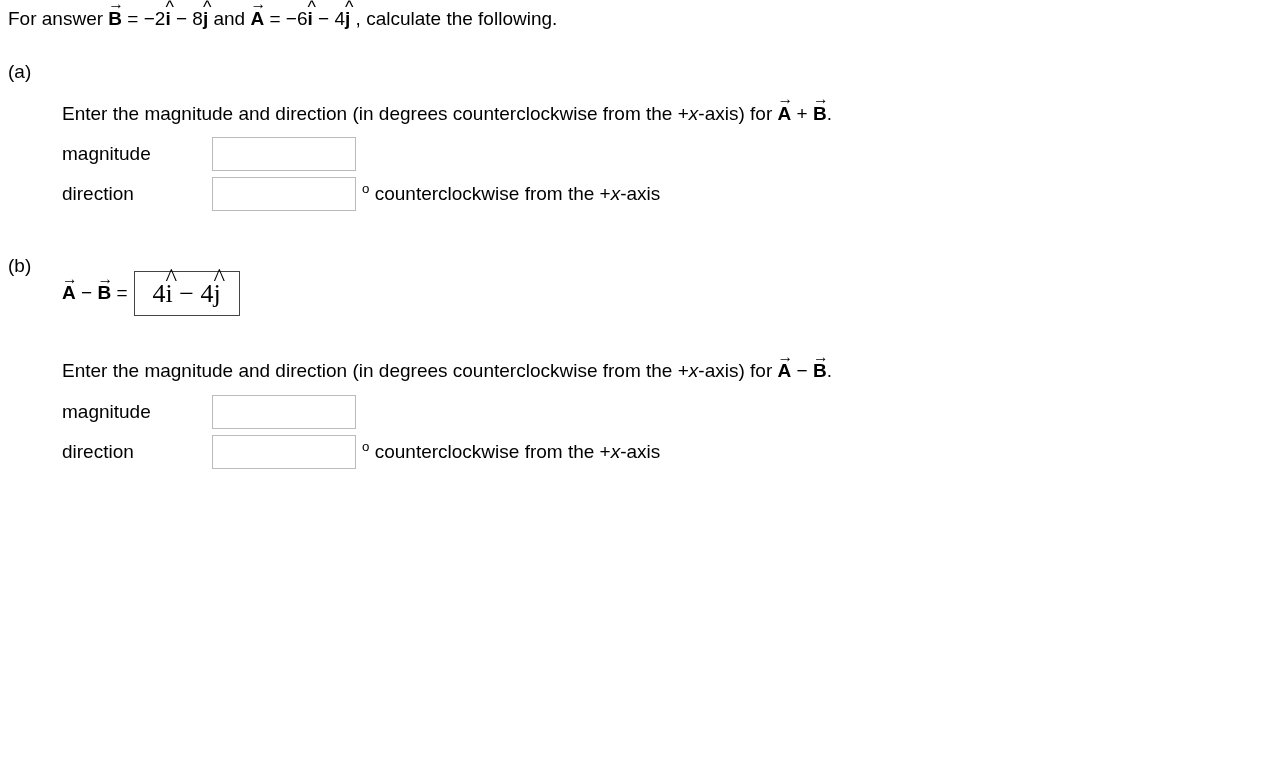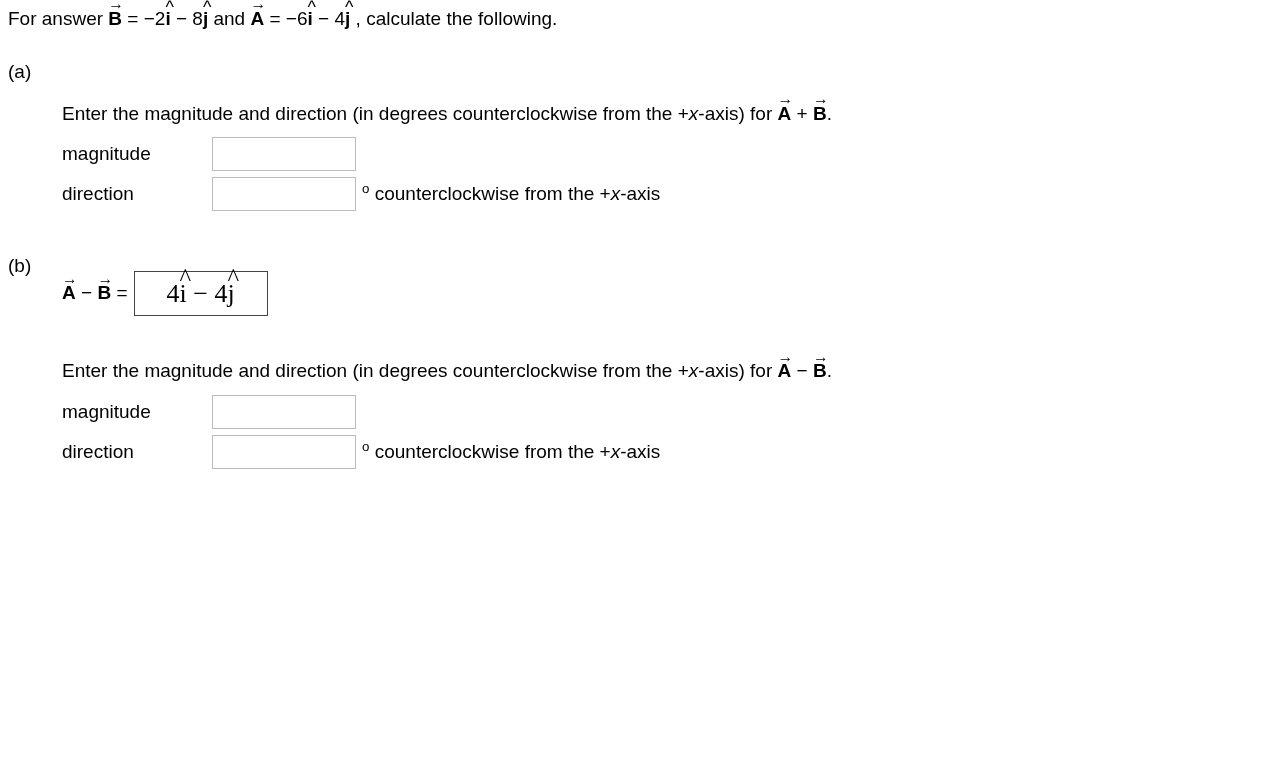--- a/index.html
+++ b/index.html
@@ -52,21 +52,21 @@
   }
   input.answer-box.highlight {
     border: 1px solid #7bb1d8;
     background: #f5faff;
     height: 44px;
     width: 190px;
   }
   .display-box {
     display: inline-block;
     border: 1px solid #444;
-    padding: 6px 32px;
+    padding: 6px 18px;
     font-size: 26px;
     vertical-align: middle;
     line-height: 1.2;
   }
   .display-box .hat {
     font-weight: normal;
     font-family: 'Times New Roman', serif;
     font-style: normal;
   }
   .display-box .mtxt{

